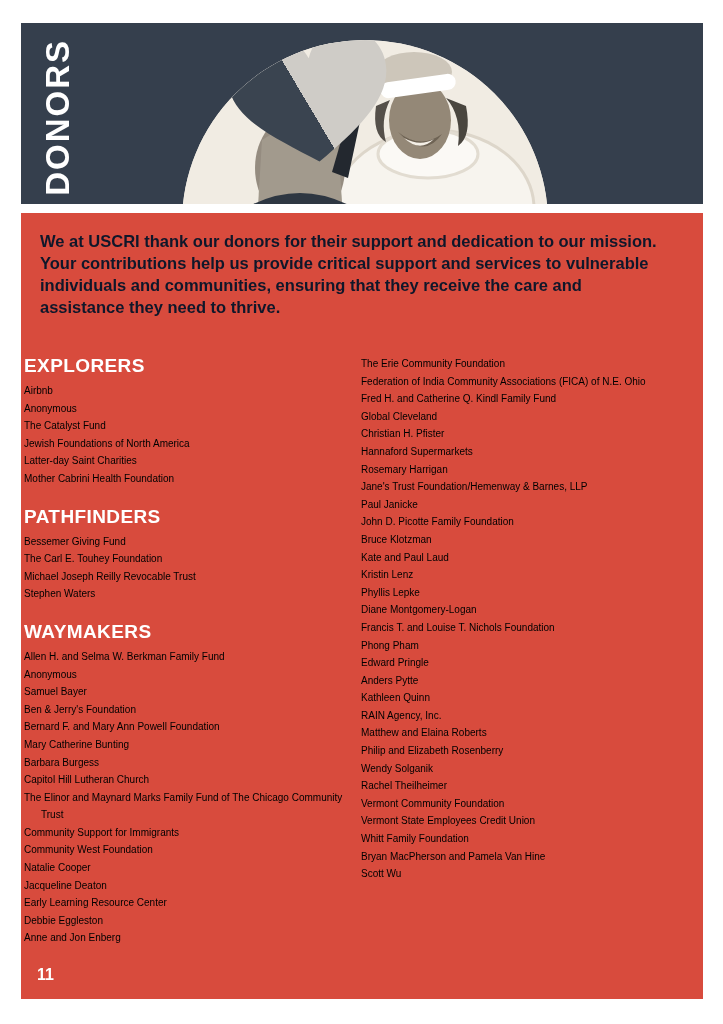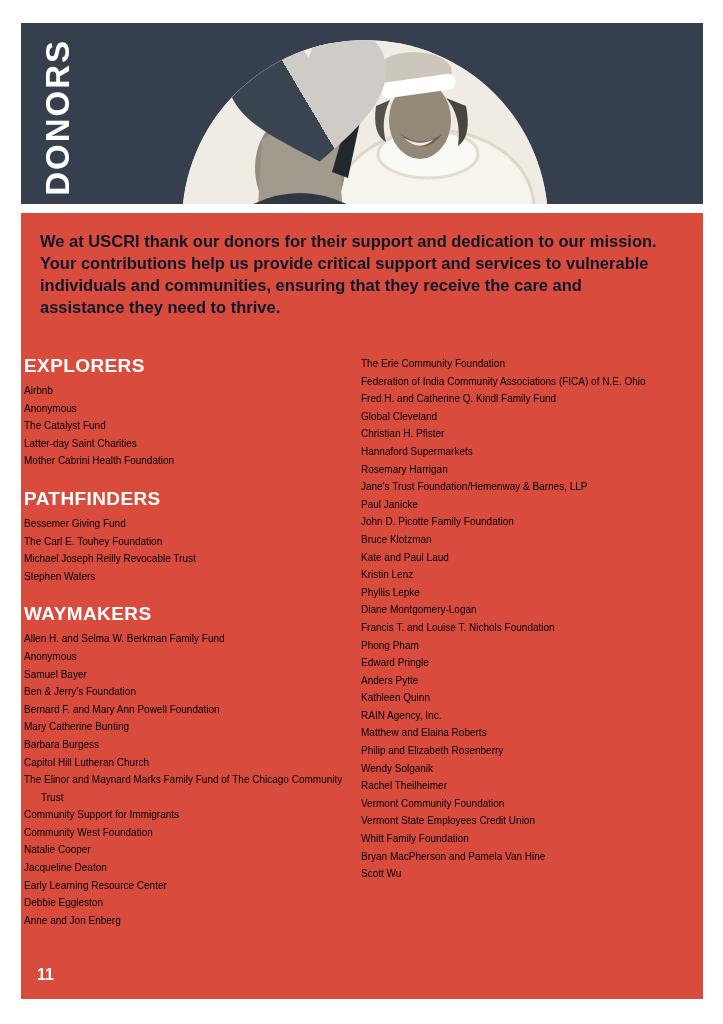--- a/index.html
+++ b/index.html
@@ -111,20 +111,21 @@
   <section class="red-block">
     <p class="intro">We at USCRI thank our donors for their support and dedication to our mission. Your contributions help us provide critical support and services to vulnerable individuals and communities, ensuring that they receive the care and assistance they need to thrive.</p>
 
     <div class="columns">
       <div class="col">
           <div class="section">
             <div class="section-title">EXPLORERS</div>
             <div class="donor">Airbnb</div>
             <div class="donor">Anonymous</div>
             <div class="donor">The Catalyst Fund</div>
+            <div class="donor">Jewish Foundations of North America</div>
             <div class="donor">Latter-day Saint Charities</div>
             <div class="donor">Mother Cabrini Health Foundation</div>
           </div>
           <div class="section">
             <div class="section-title">PATHFINDERS</div>
             <div class="donor">Bessemer Giving Fund</div>
             <div class="donor">The Carl E. Touhey Foundation</div>
             <div class="donor">Michael Joseph Reilly Revocable Trust</div>
             <div class="donor">Stephen Waters</div>
           </div>

